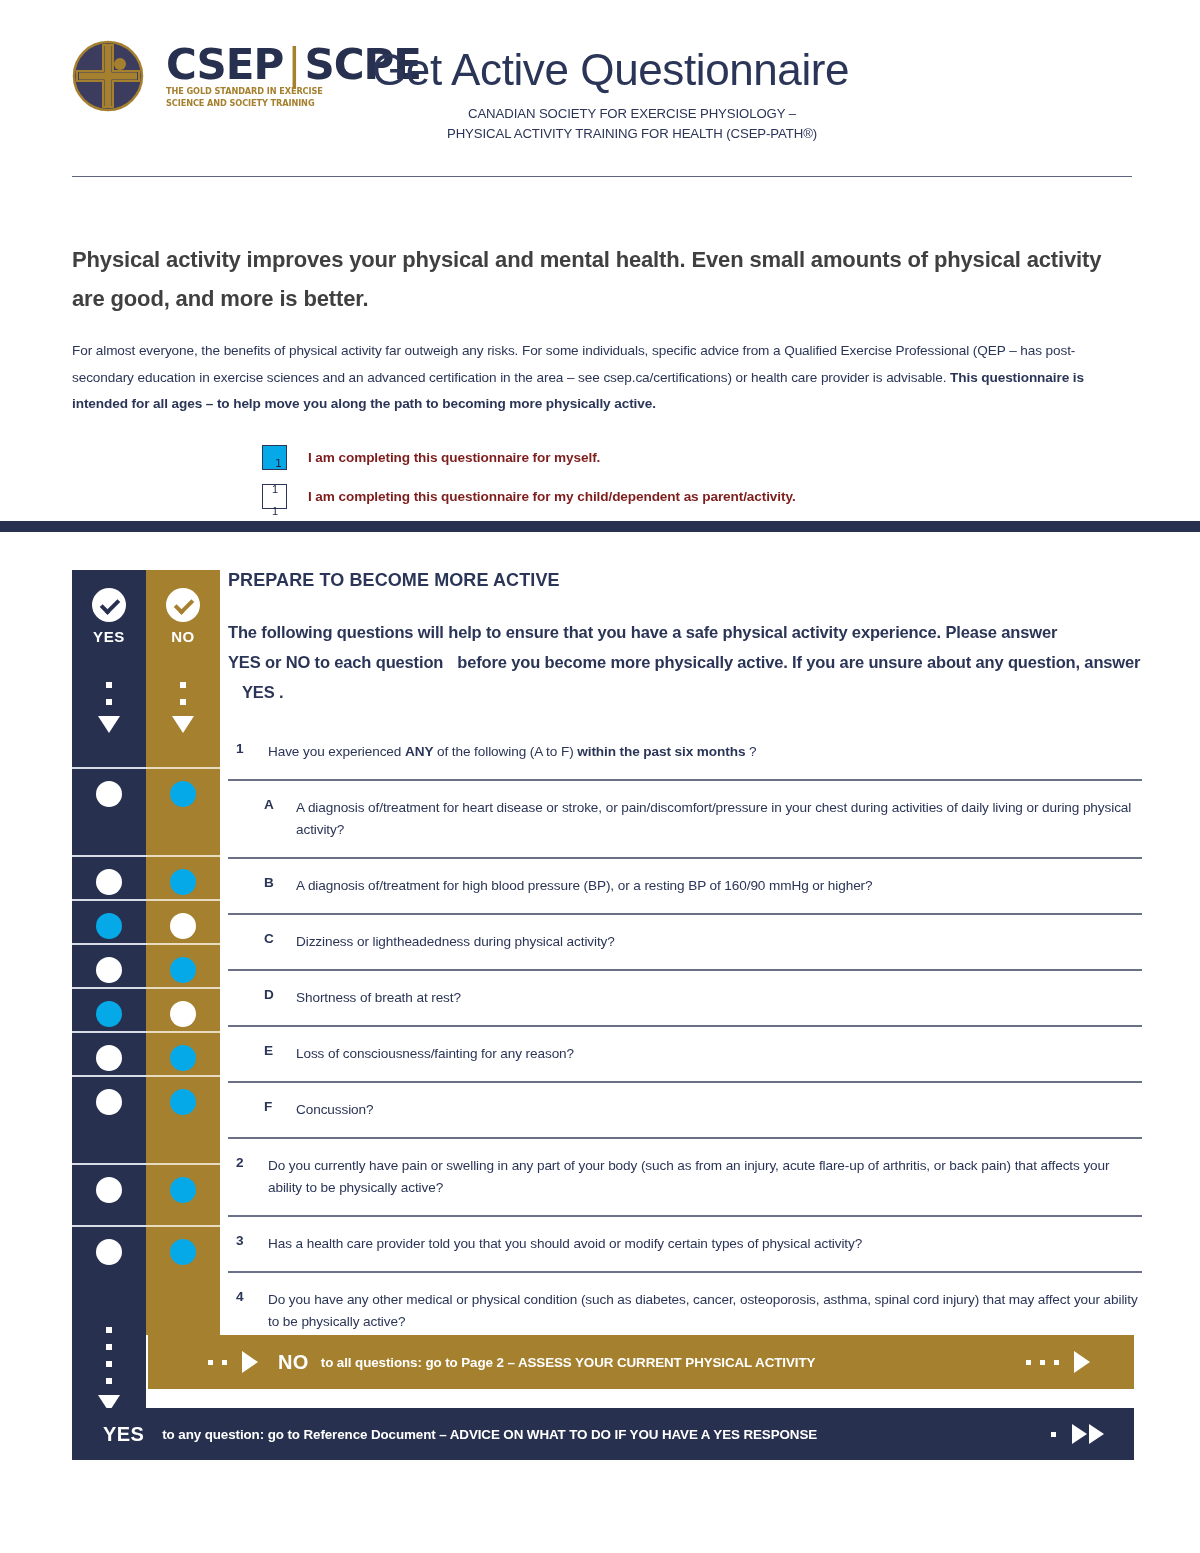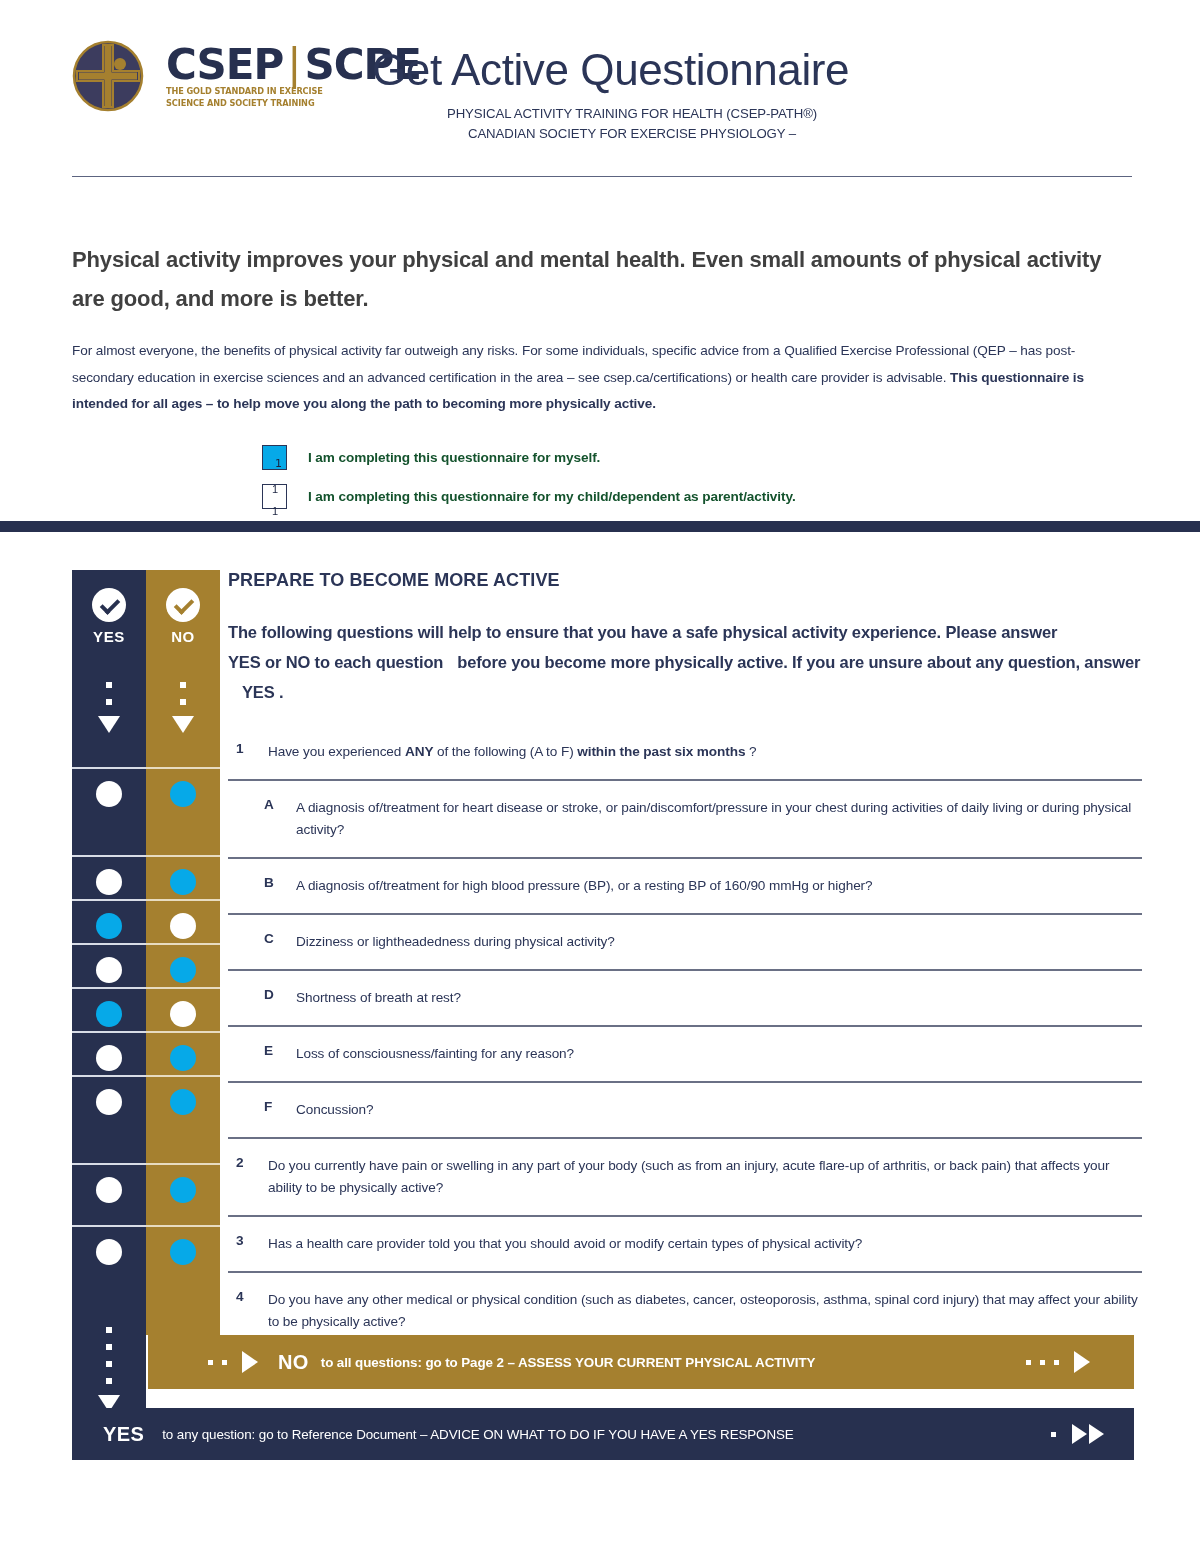--- a/index.html
+++ b/index.html
@@ -34,21 +34,21 @@
 
   
   .checkbox-group { position:absolute; left:262px; top:440px; width:760px; }
   .cb-row { display:flex; align-items:center; height:34px; }
   .cb-row + .cb-row { margin-top:5px; }
   .cb-box { width:25px; height:25px; border:1.6px solid #2b3557; position:relative; flex:0 0 25px; }
   .cb-box.checked { background:#06a9e8; }
   .cb-box .tick { position:absolute; right:4px; bottom:0px; font-size:11px; color:#1b2340; line-height:1; font-family:"DejaVu Sans", sans-serif; }
   .cb-box .tick2 { position:absolute; left:9px; top:-1px; font-size:11px; color:#1b2340; line-height:1; }
   .cb-box .tick3 { position:absolute; left:9px; bottom:-9px; font-size:11px; color:#1b2340; line-height:1; }
-  .cb-label { margin-left:21px; font-size:13.6px; font-weight:bold; color:#14532d; letter-spacing:-0.1px; }
+  .cb-label { margin-left:21px; font-size:13.6px; font-weight:bold; color:#7f1d1d; letter-spacing:-0.1px; }
 
   
   .band { position:absolute; left:0; top:521px; width:1200px; height:11px; background:#27304f; }
 
   
   .qsection { position:absolute; left:72px; top:570px; width:1062px; }
 
   .col-yes { position:absolute; left:0px; top:0px; width:74px; background:#27304f; }
   .col-no  { position:absolute; left:74px; top:0px; width:74px; background:#a5802f; }
 
@@ -87,21 +87,21 @@
   .nobar .lead-dots .sq { width:5px; height:5px; background:#fff; margin-right:9px; }
   .chev { width:0; height:0; border-top:11px solid transparent; border-bottom:11px solid transparent; border-left:16px solid #fff; margin-left:6px; }
   .chev.small { border-top-width:10px; border-bottom-width:10px; border-left-width:15px; }
   .nobar .big { margin-left:20px; color:#fff; font-size:20px; font-weight:bold; letter-spacing:0.4px; }
   .nobar .rest { margin-left:12px; color:#fff; font-size:13.4px; font-weight:bold; letter-spacing:-0.1px; }
   .nobar .trail { margin-left:auto; display:flex; align-items:center; margin-right:44px; }
   .nobar .trail .sq { width:5px; height:5px; background:#fff; margin-right:9px; }
 
   .yesbar { position:absolute; left:72px; top:1408px; width:1062px; height:52px; background:#27304f; display:flex; align-items:center; }
   .yesbar .big { margin-left:31px; color:#fff; font-size:20px; font-weight:bold; letter-spacing:0.4px; }
-  .yesbar .rest { margin-left:18px; color:#fff; font-size:13.4px; font-weight:normal; letter-spacing:-0.1px; }
+  .yesbar .rest { margin-left:18px; color:#fff; font-size:13.4px; font-weight:bold; letter-spacing:-0.1px; }
   .yesbar .trail { margin-left:auto; display:flex; align-items:center; margin-right:30px; }
   .yesbar .trail .sq { width:5px; height:5px; background:#fff; margin-right:14px; }
   .dbl { display:flex; }
   .dbl .chev { margin-left:2px; }
 </style>
 </head>
 <body>
 
 <div class="page">
 
@@ -124,22 +124,22 @@
       <div class="logo-text">
         <div class="logo-main"><span>CSEP</span><span class="bar">|</span><span>SCPE</span></div>
         <div class="logo-tag">THE GOLD STANDARD IN EXERCISE</div>
         <div class="logo-tag">SCIENCE AND SOCIETY TRAINING</div>
       </div>
     </div>
 
     <div class="title-block">
       <div class="main-title">Get Active Questionnaire</div>
       <div class="subtitle">
+        <div>CANADIAN SOCIETY FOR EXERCISE PHYSIOLOGY –</div>
         <div>PHYSICAL ACTIVITY TRAINING FOR HEALTH (CSEP-PATH®)</div>
-        <div>CANADIAN SOCIETY FOR EXERCISE PHYSIOLOGY –</div>
       </div>
     </div>
 
     <div class="hrule-thin"></div>
   </div>
 
   <div class="intro">
     <div class="intro-lead">Physical activity improves your physical and mental health. Even small amounts of physical activity are good, and more is better.</div>
     <div class="intro-body"><span>For almost everyone, the benefits of physical activity far outweigh any risks. For some individuals, specific advice from a Qualified Exercise Professional (QEP – has post-secondary education in exercise sciences and an advanced certification in the area – see csep.ca/certifications) or health care provider is advisable. </span><b>This questionnaire is intended for all ages – to help move you along the path to becoming more physically active.</b></div>
   </div>

